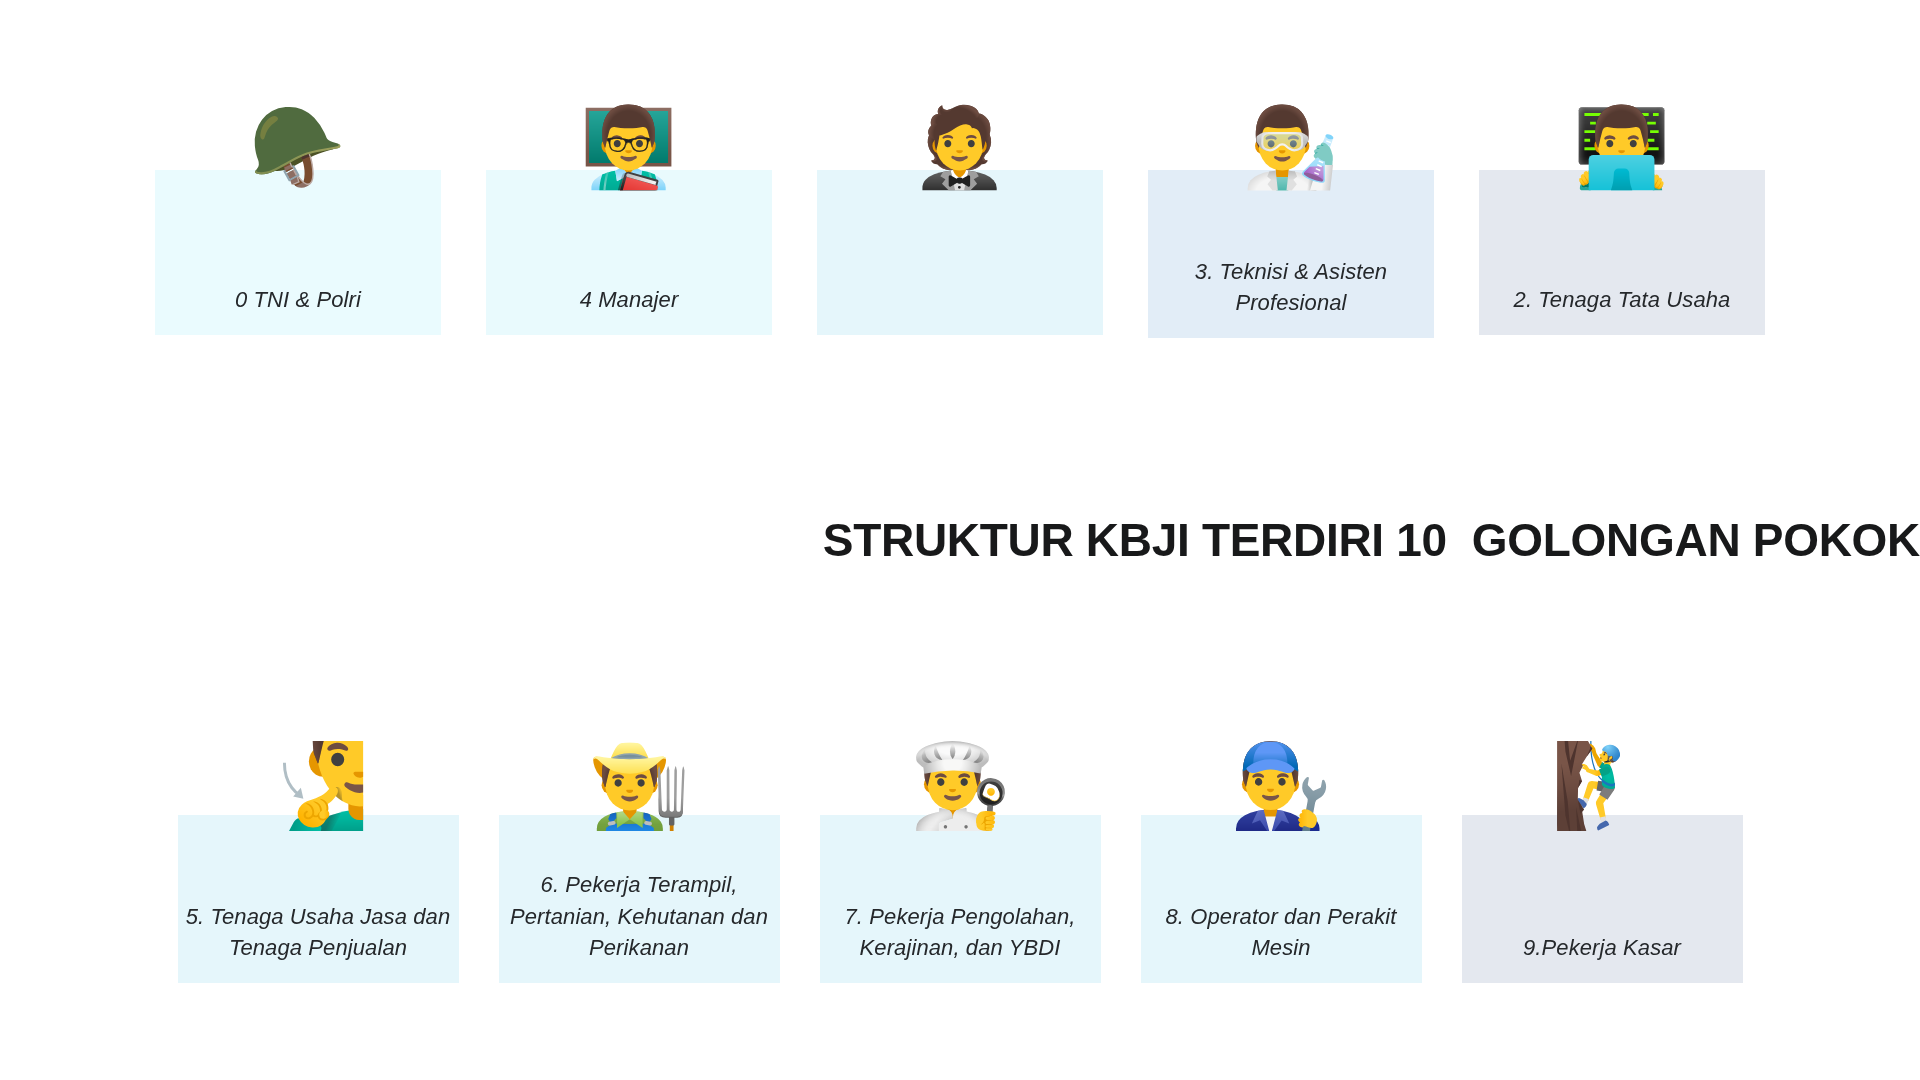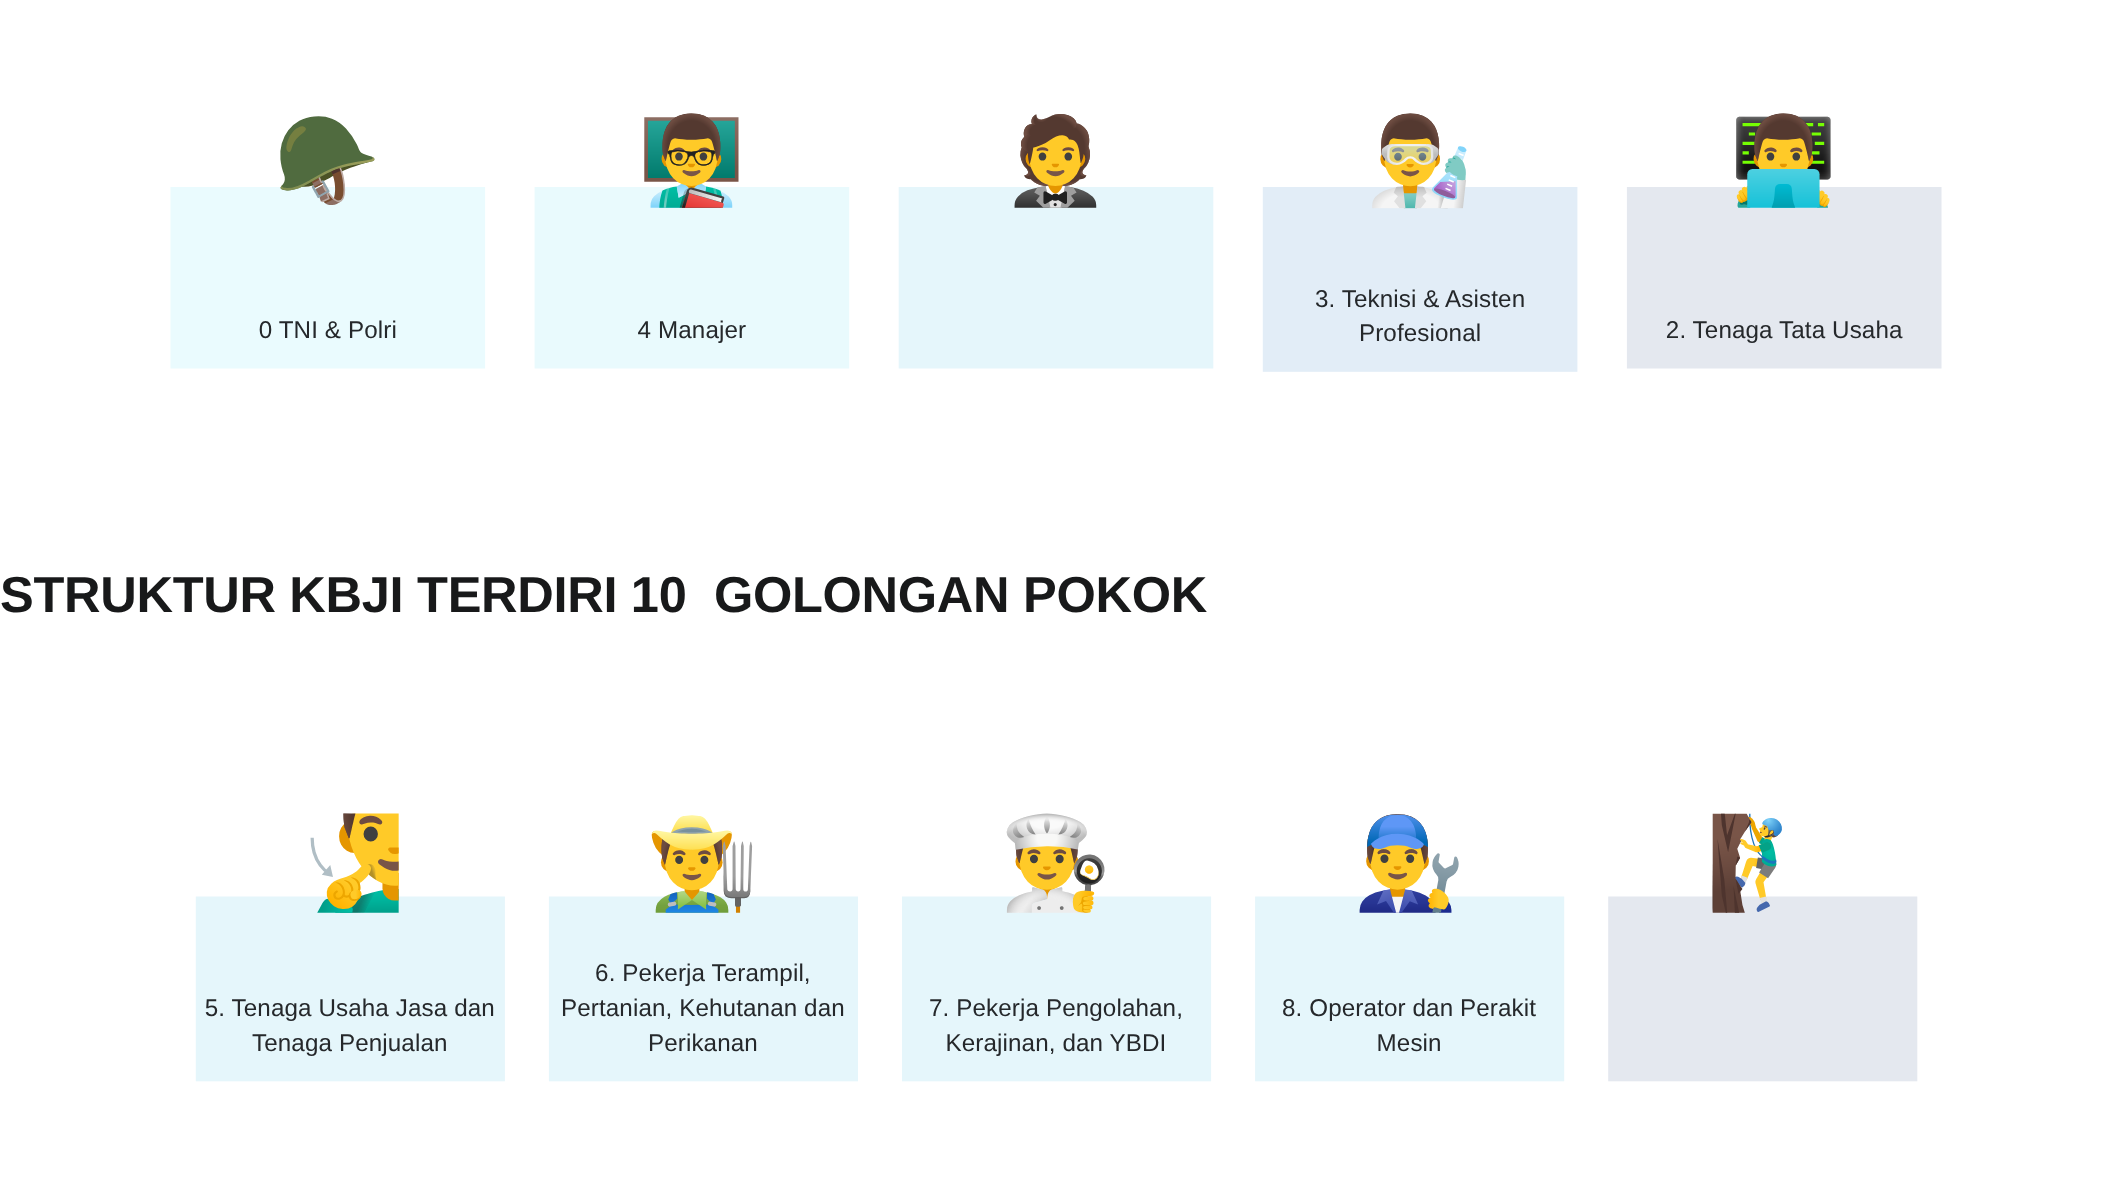--- a/index.html
+++ b/index.html
@@ -64,32 +64,33 @@
     position:relative;
     z-index:2;
     width:100%;
     text-align:center;
     font-size:22px;
     line-height:1.42;
     color:#25282b;
     letter-spacing:0.1px;
     padding:0 8px;
     white-space:pre-line;
+    font-style:italic;
   }
 
   .row-top .card-label    { margin-top:86px; }
   .row-bottom .card-label { }
 
   
   .headline {
     position:absolute;
     top:513px;
     left:0;
     width:1920px;
-    text-align:left;
+    text-align:right;
     font-size:46px;
     font-weight:bold;
     letter-spacing:-0.3px;
     color:#18191a;
     white-space:pre;
   }
 </style>
 </head>
 <body>
 
@@ -142,17 +143,18 @@
       <div class="card-label">7. Pekerja Pengolahan, Kerajinan, dan YBDI</div>
     </div>
 
     <div class="card" style="background: rgb(229, 246, 251);">
       <span class="card-emoji">👨‍🔧</span>
       <div class="card-label">8. Operator dan Perakit Mesin</div>
     </div>
 
     <div class="card" style="background: rgb(228, 232, 239);">
       <span class="card-emoji">🧗‍♂️</span>
+      <div class="card-label">9.Pekerja Kasar</div>
     </div>
 
   </div>
 
 </div>
 
 </body></html>

